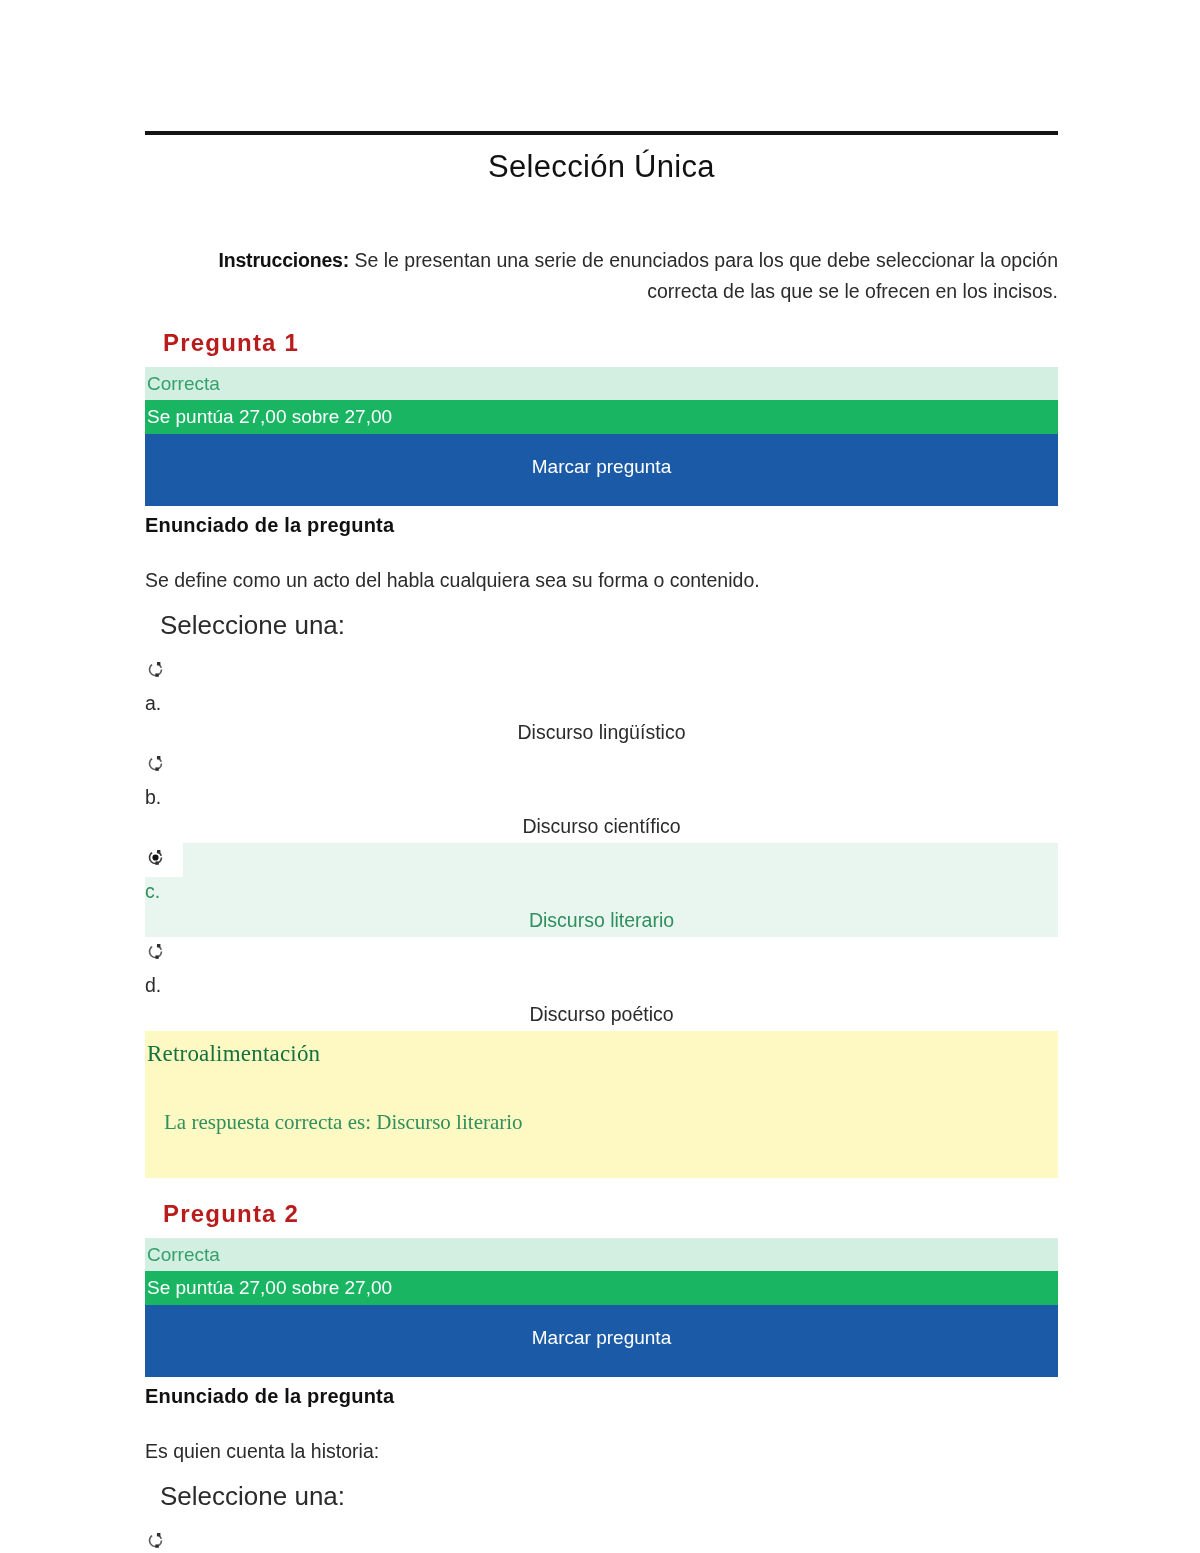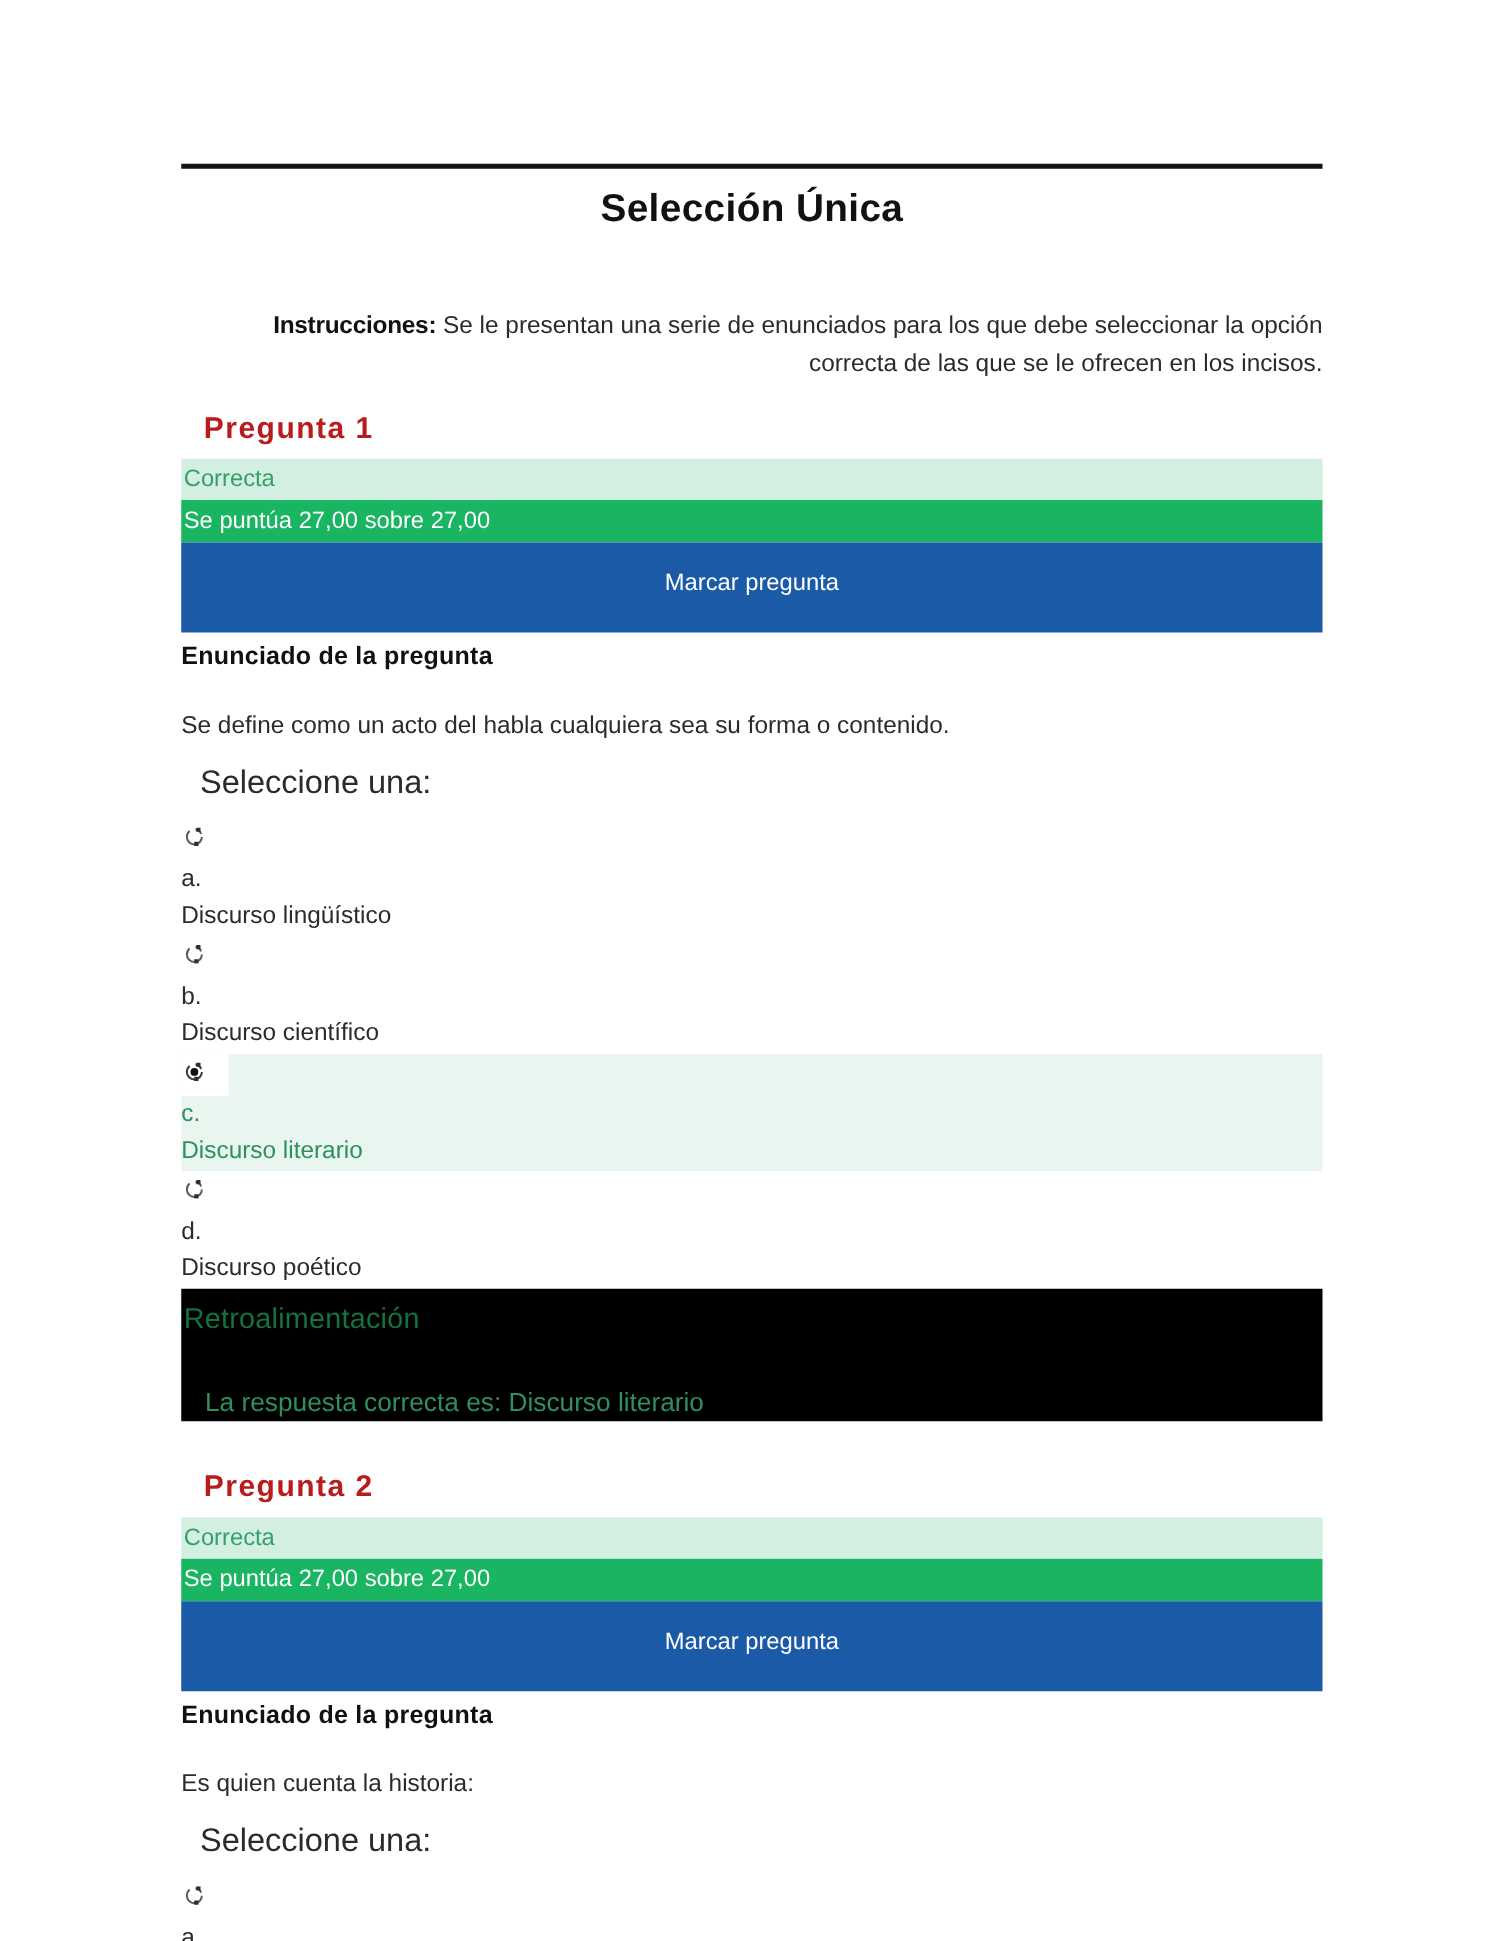--- a/index.html
+++ b/index.html
@@ -35,21 +35,21 @@
   .top-rule {
     margin-top: 131px;
     height: 0;
     border-top: 4px solid #141414;
   }
   .doc-title {
     margin: 0;
     padding-top: 14px;
     text-align: center;
     font-size: 31px;
-    font-weight: bold;
+    font-weight: normal;
     letter-spacing: 0.3px;
     color: #111111;
   }
 
   
   .instructions {
     margin: 0;
     padding-top: 60px;
     text-align: right;
     font-size: 19.5px;
@@ -156,30 +156,32 @@
     font-size: 19.5px;
     line-height: 29px;
     color: #2b2b2b;
   }
   .opt-text {
     margin: 0;
     padding-bottom: 2px;
     font-size: 19.5px;
     line-height: 29px;
     color: #2b2b2b;
+    text-align: center;
   }
   .option.is-selected .opt-letter,
   .option.is-selected .opt-text {
     color: #2f8f5e;
   }
 
   
   .feedback {
-    background: #000000;
-    padding: 8px 0 0 0;
+    background: #fef9c3;
+    padding: 8px 0 24px 0;
+    font-family: Liberation Serif, serif;
   }
   .feedback-title {
     margin: 0;
     padding: 2px 0 0 2px;
     font-size: 23px;
     color: #15713f;
     letter-spacing: 0.2px;
   }
   .feedback-text {
     margin: 17px;

